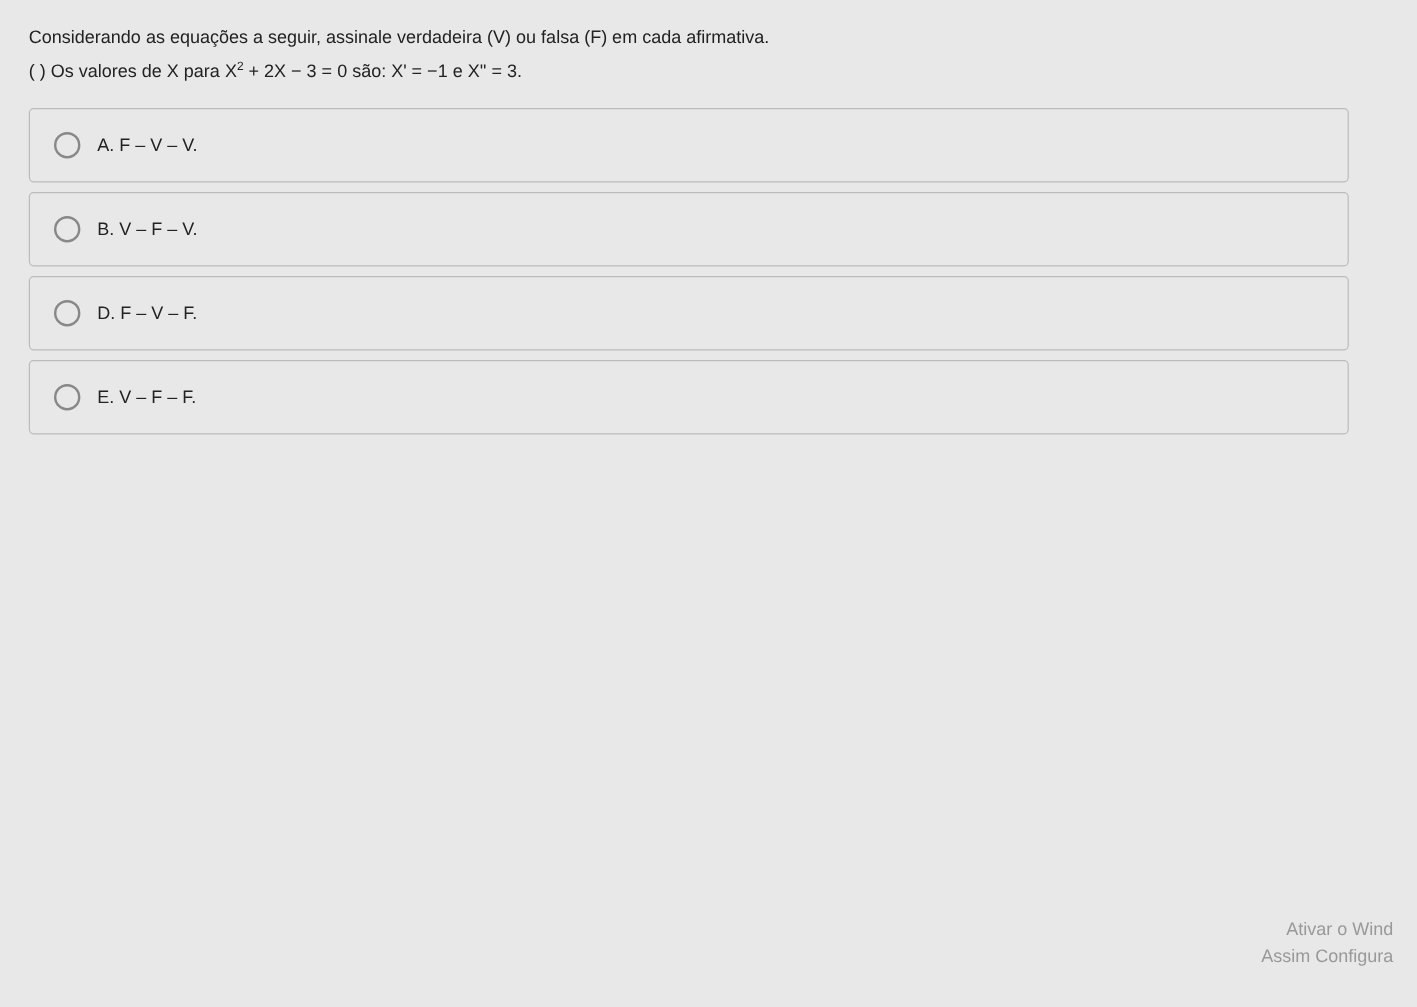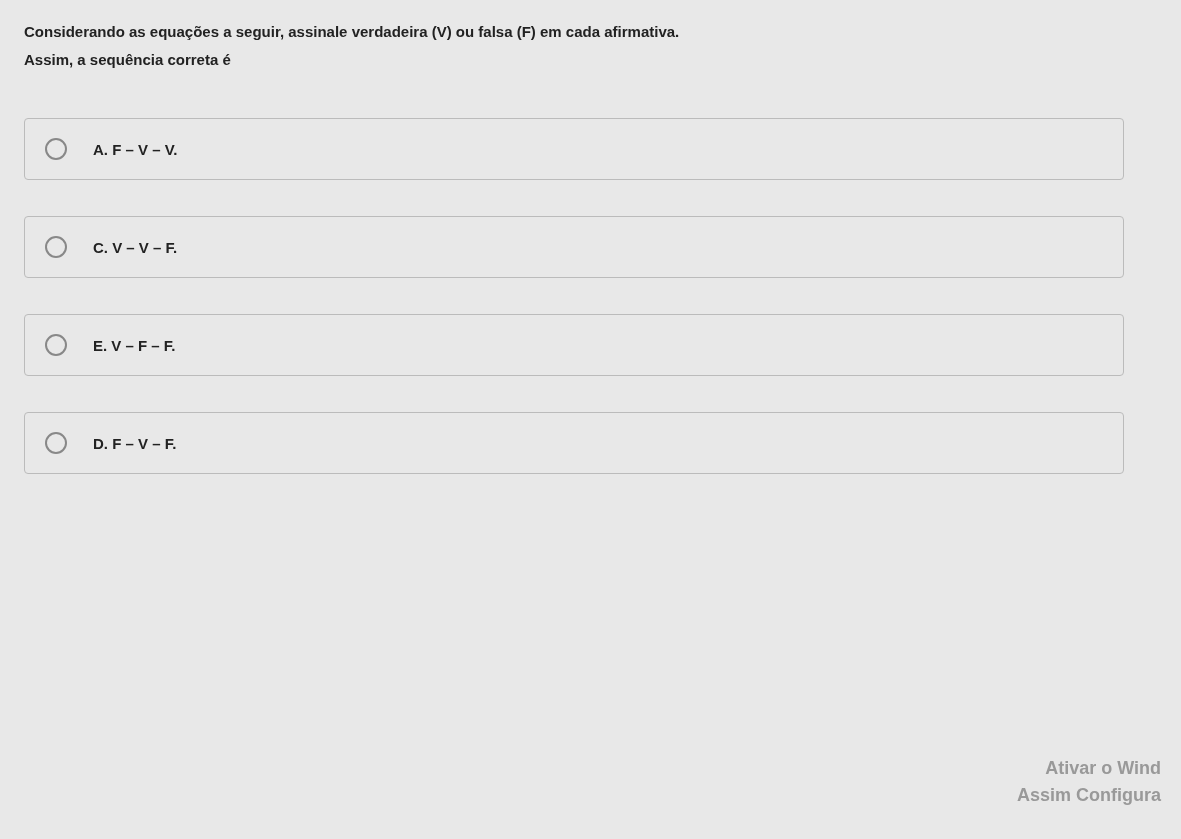--- a/index.html
+++ b/index.html
@@ -1,19 +1,18 @@
 <!DOCTYPE html>
 <html><head>
   <meta charset="utf-8">
   <style>
     * {
       box-sizing: border-box;
       margin: 0;
       padding: 0;
-      font-weight: bold;
     }
 
     body {
       background-color: #e8e8e8;
       font-family: Arial, sans-serif;
       font-size: 15px;
       color: #222;
       width: 1181px;
       min-height: 839px;
       padding: 20px 24px;
@@ -36,24 +35,23 @@
       max-width: 1100px;
     }
 
     .option-row {
       background-color: #e8e8e8;
       border: 1px solid #bbb;
       border-radius: 4px;
       padding: 18px 20px;
       display: flex;
       align-items: center;
-      gap: 26px;
+      gap: 14px;
       cursor: pointer;
       min-height: 62px;
-      margin-top: 28px;
     }
 
     .radio-circle {
       width: 22px;
       height: 22px;
       border-radius: 50%;
       border: 2px solid #888;
       background: transparent;
       flex-shrink: 0;
       display: inline-block;
@@ -61,60 +59,60 @@
 
     .option-label {
       font-size: 15px;
       color: #222;
     }
 
     .watermark {
       position: fixed;
       bottom: 30px;
       right: 20px;
-      font-size: 18px;
+      font-size: 15px;
       color: #999;
       text-align: right;
       line-height: 1.5;
     }
 
     sup {
       font-size: 10px;
       vertical-align: super;
     }
   </style>
 </head>
 <body>
 
 <div class="question-text">
   <p>Considerando as equações a seguir, assinale verdadeira (V) ou falsa (F) em cada afirmativa.</p>
-  <p>Assim, a sequência correta é</p>
+  <p>( ) Os valores de X para X<sup>2</sup> + 2X − 3 = 0 são: X' = −1 e X'' = 3.</p>
 </div>
 
 <div class="options-container">
 
   <div class="option-row">
     <span class="radio-circle"></span>
     <span class="option-label">A. F – V – V.</span>
   </div>
 
+  <div class="option-row">
+    <span class="radio-circle"></span>
+    <span class="option-label">B. V – F – V.</span>
+  </div>
+
 
   <div class="option-row">
     <span class="radio-circle"></span>
-    <span class="option-label">C. V – V – F.</span>
+    <span class="option-label">D. F – V – F.</span>
   </div>
 
   <div class="option-row">
     <span class="radio-circle"></span>
     <span class="option-label">E. V – F – F.</span>
-  </div>
-
-  <div class="option-row">
-    <span class="radio-circle"></span>
-    <span class="option-label">D. F – V – F.</span>
   </div>
 
 </div>
 
 <div class="watermark">
   <div>Ativar o Wind</div>
   <div>Assim Configura</div>
 </div>
 
 </body></html>

